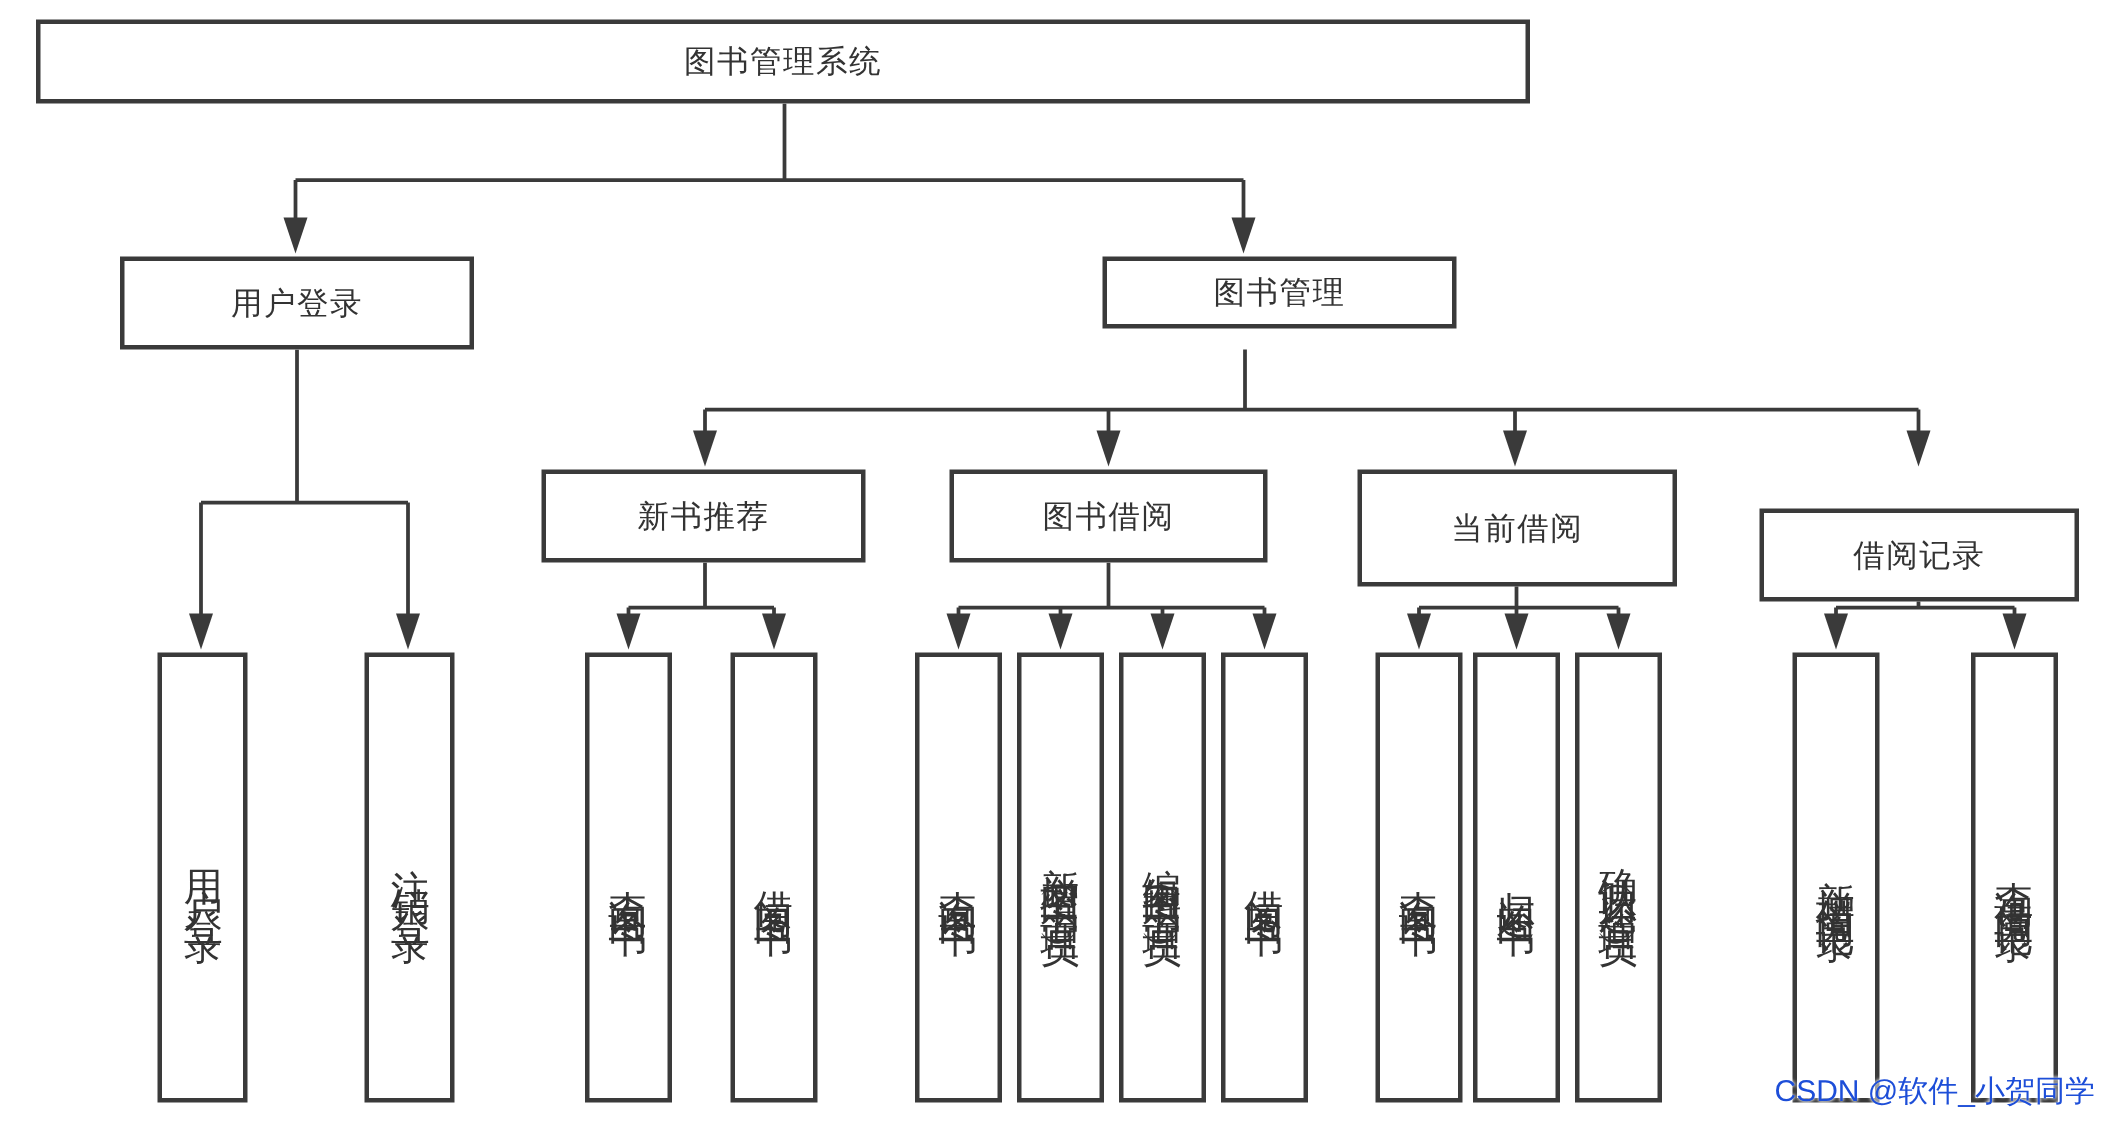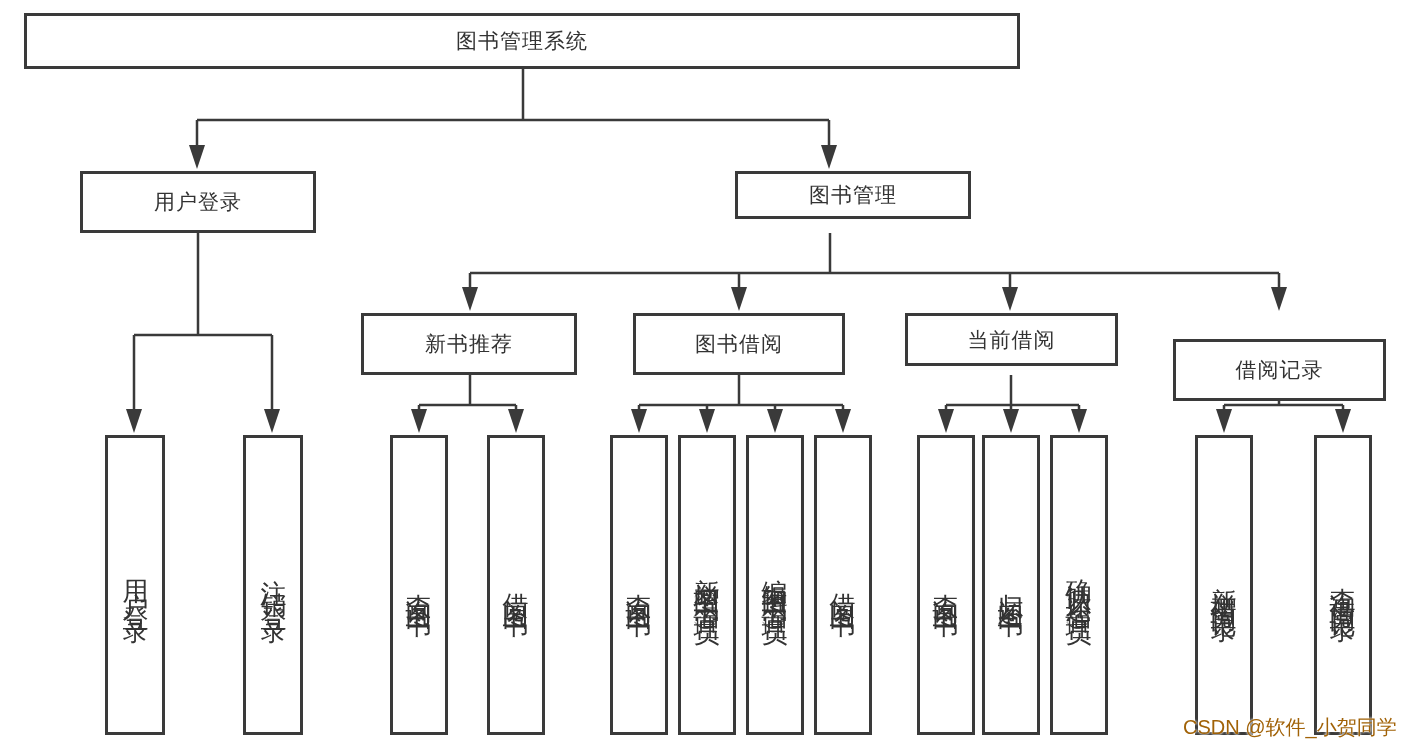--- a/index.html
+++ b/index.html
@@ -38,21 +38,21 @@
     line-height: 52px;      
     font-size: 26px;
     letter-spacing: 6px;
   }
   .node.v.spread { letter-spacing: 13px; }
   .watermark {
     position: absolute;
     left: 1183px;
     top: 714px;
     font-size: 20px;
-    color: #a16207;
+    color: #1d4ed8;
     text-shadow: 0 0 3px #ffffff, 0 0 2px #ffffff;
     white-space: nowrap;
   }
 </style>
 </head>
 <body>
 
 <div class="canvas">
 
   <svg class="connectors" viewBox="0 0 1405 747" xmlns="http://www.w3.org/2000/svg">
@@ -95,21 +95,21 @@
     </g>
   </svg>
 
   <div class="node h" style="left:24px; top:13px; width:996px; height:56px;">图书管理系统</div>
 
   <div class="node h" style="left:80px; top:171px; width:236px; height:62px;">用户登录</div>
   <div class="node h" style="left:712px; top:171px; width:236px; height:48px;margin-left:23px;">图书管理</div>
 
   <div class="node h" style="left:633px; top:313px; width:212px; height:62px;">图书借阅</div>
   <div class="node h" style="left:361px; top:313px; width:216px; height:62px;">新书推荐</div>
-  <div class="node h" style="left:905px; top:313px; width:213px; height:53px;">当前借阅</div>
+  <div class="node h" style="left:905px; top:313px; width:213px; height:78px;">当前借阅</div>
   <div class="node h" style="left:1173px; top:313px; width:213px; height:62px;margin-top:26px;">借阅记录</div>
 
   <div class="node v spread" style="left:105px; top:435px; width:60px; height:300px;">用户登录</div>
   <div class="node v spread" style="left:243px; top:435px; width:60px; height:300px;">注销登录</div>
 
   <div class="node v" style="left:390px; top:435px; width:58px; height:300px;">查询图书</div>
   <div class="node v" style="left:487px; top:435px; width:58px; height:300px;">借阅图书</div>
 
   <div class="node v" style="left:610px; top:435px; width:58px; height:300px;">查询图书</div>
   <div class="node v" style="left:678px; top:435px; width:58px; height:300px;">新增图书（管理员）</div>

